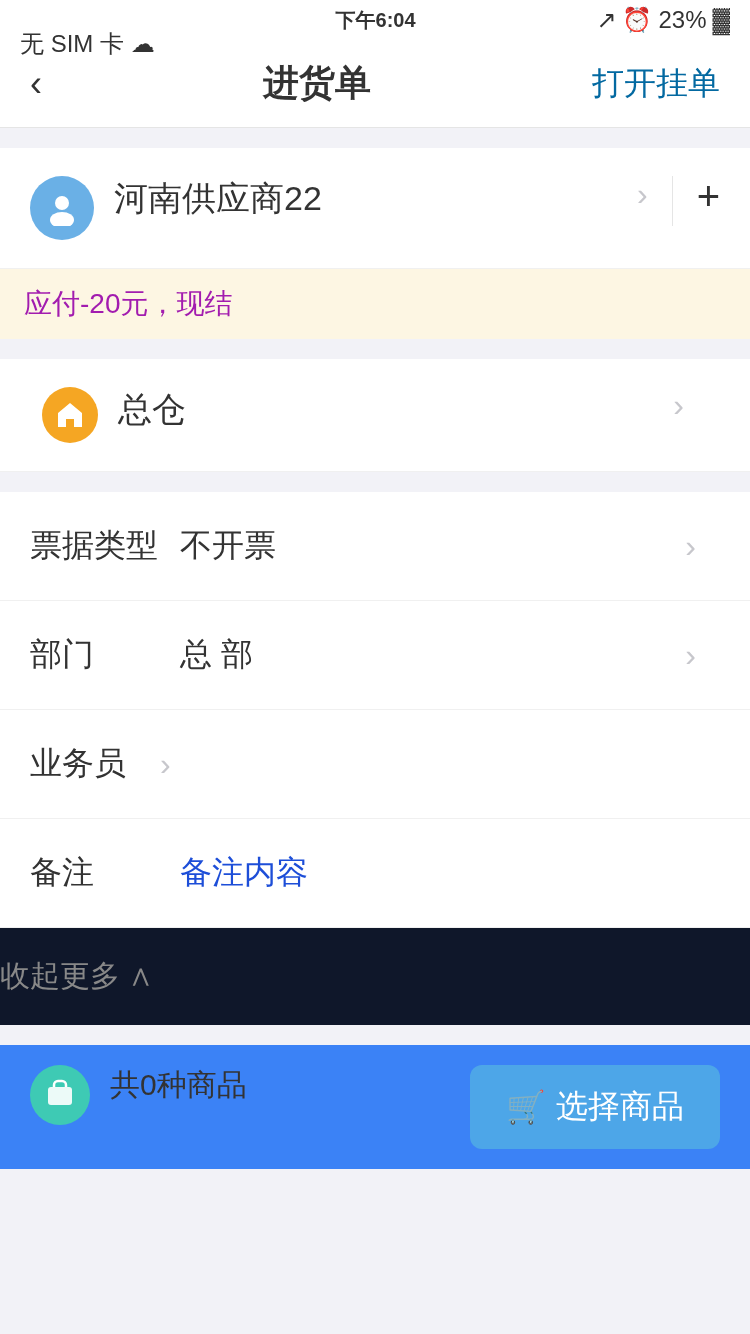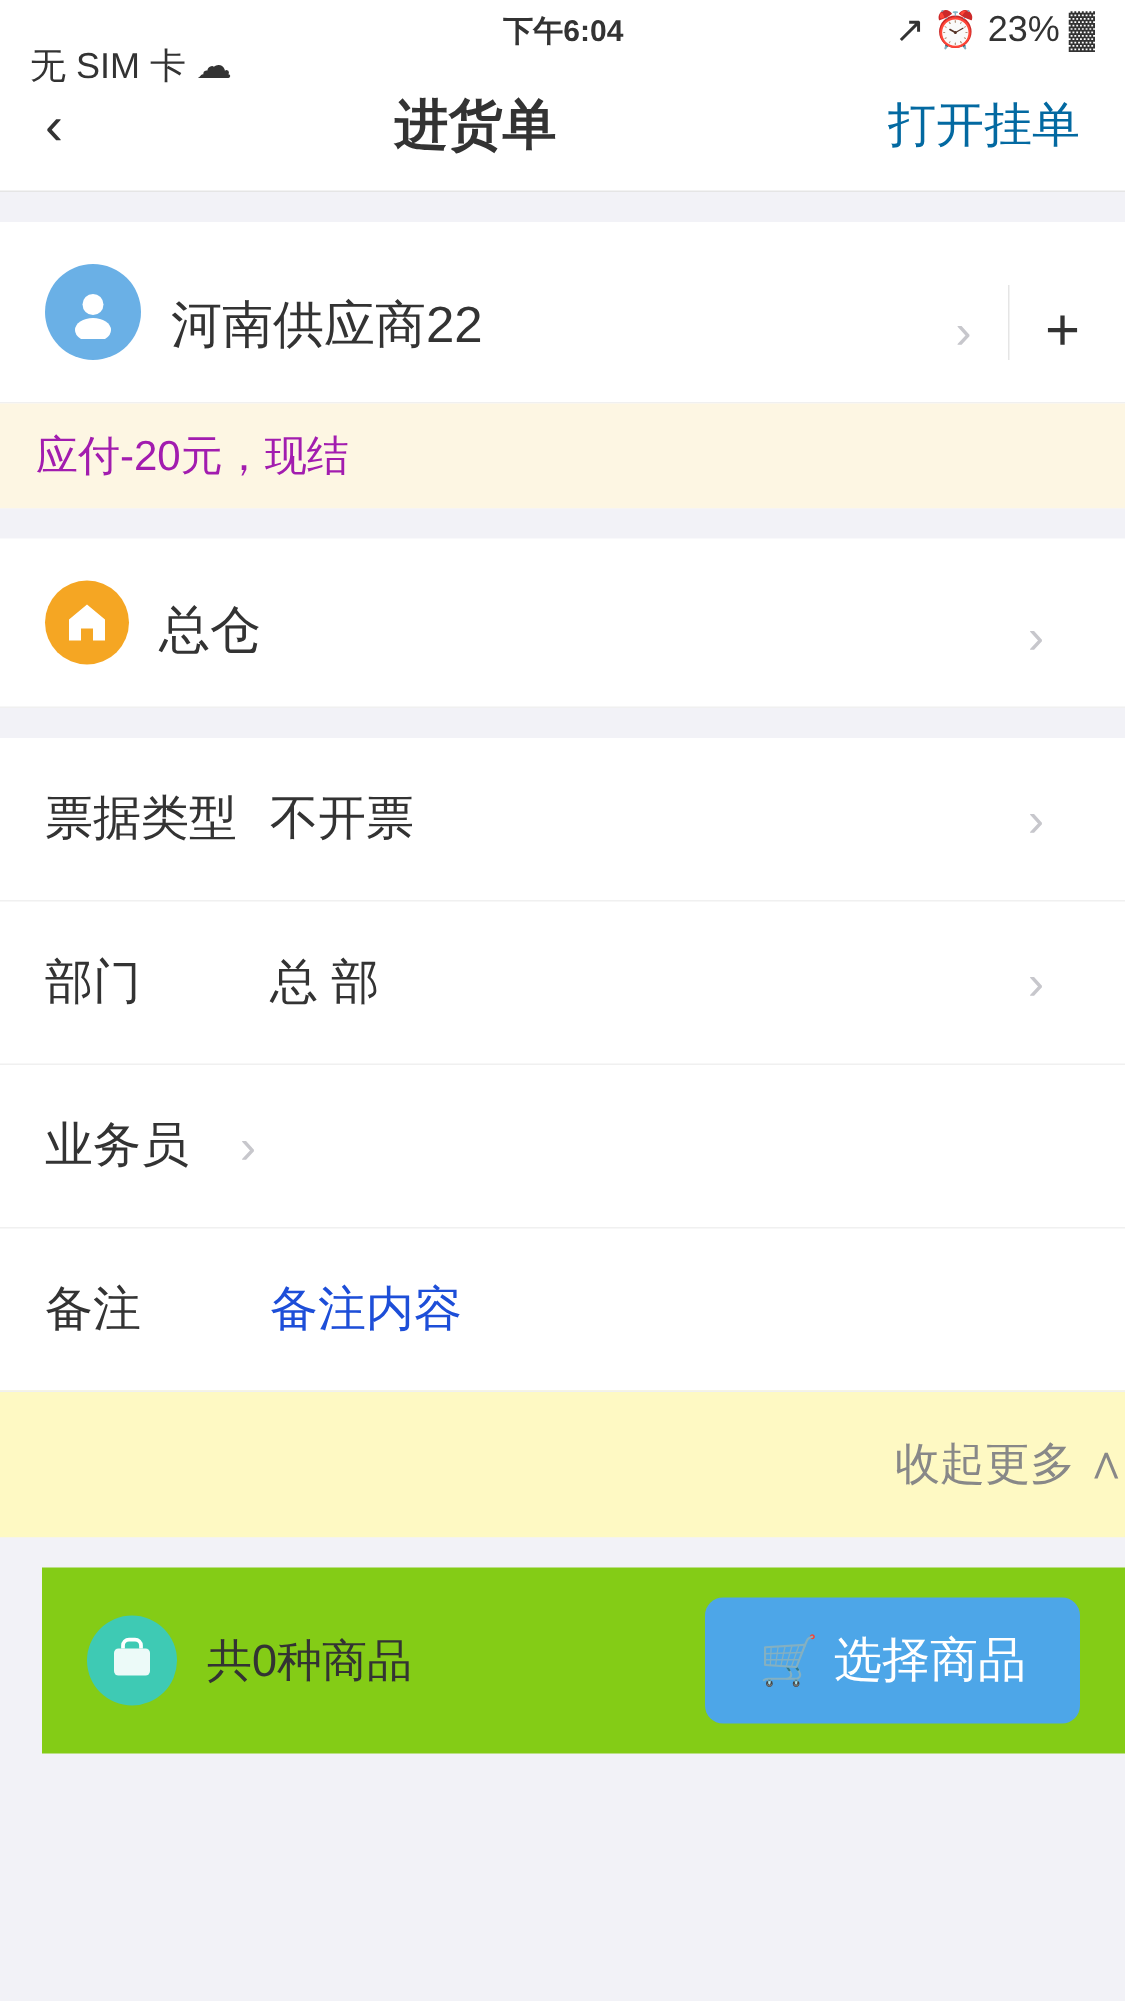--- a/index.html
+++ b/index.html
@@ -65,21 +65,21 @@
 
     
     .card {
       background: #fff;
       border-radius: 0;
     }
 
     
     .supplier-row {
       display: flex;
-      align-items: flex-end;
+      align-items: flex-start;
       padding: 28px 30px;
       background: #fff;
       border-bottom: 1px solid #f0f0f0;
     }
     .supplier-avatar {
       width: 64px;
       height: 64px;
       border-radius: 50%;
       background: #6ab0e6;
       display: flex;
@@ -116,22 +116,22 @@
     .notice-bar {
       background: #fdf6e3;
       padding: 16px 24px;
       font-size: 28px;
       color: #a21caf;
     }
 
     
     .warehouse-row {
       display: flex;
-      align-items: flex-end;
-      padding: 28px 30px;
+      align-items: flex-start;
+      padding: 28px 42px;
       background: #fff;
       border-bottom: 1px solid #f0f0f0;
     }
     .warehouse-icon {
       width: 56px;
       height: 56px;
       border-radius: 50%;
       background: #f5a623;
       display: flex;
       align-items: center;
@@ -168,37 +168,35 @@
       font-size: 32px;
       color: #333;
       padding-left: 20px;
     }
     .form-placeholder {
       color: #1d4ed8;
     }
 
     
     .collapse-bar {
-      background: #fef9c3;
-      text-align: right;
+      background: #0f172a;
+      text-align: left;
       padding: 28px 0;
       font-size: 30px;
       color: #888;
       border-top: 1px solid #f0f0f0;
       cursor: pointer;
     }
 
     
     .footer-bar {
       display: flex;
-      align-items: center;
-      background: #84cc16;
+      background: #3b82f6;
       padding: 20px 30px;
       gap: 20px;
-      margin-left: 28px;
     }
     .footer-product-icon {
       width: 60px;
       height: 60px;
       border-radius: 50%;
       background: #3ecab4;
       display: flex;
       align-items: center;
       justify-content: center;
       flex-shrink: 0;

